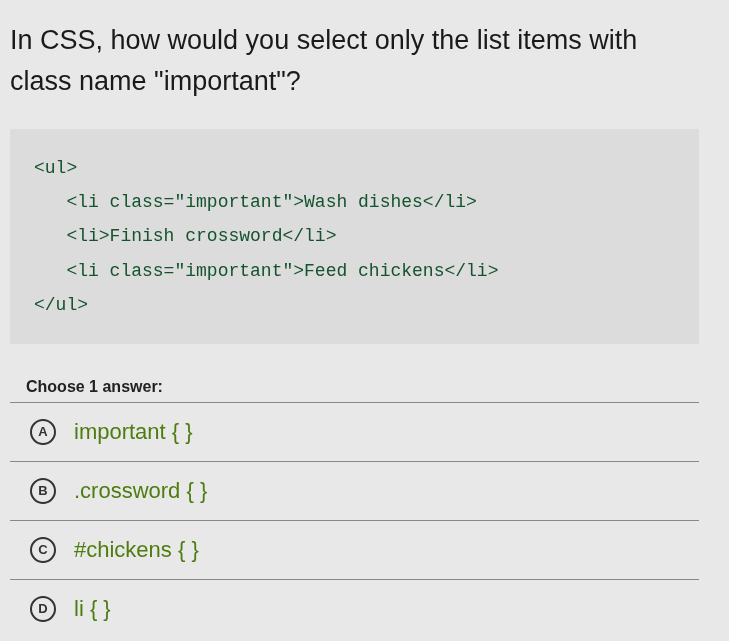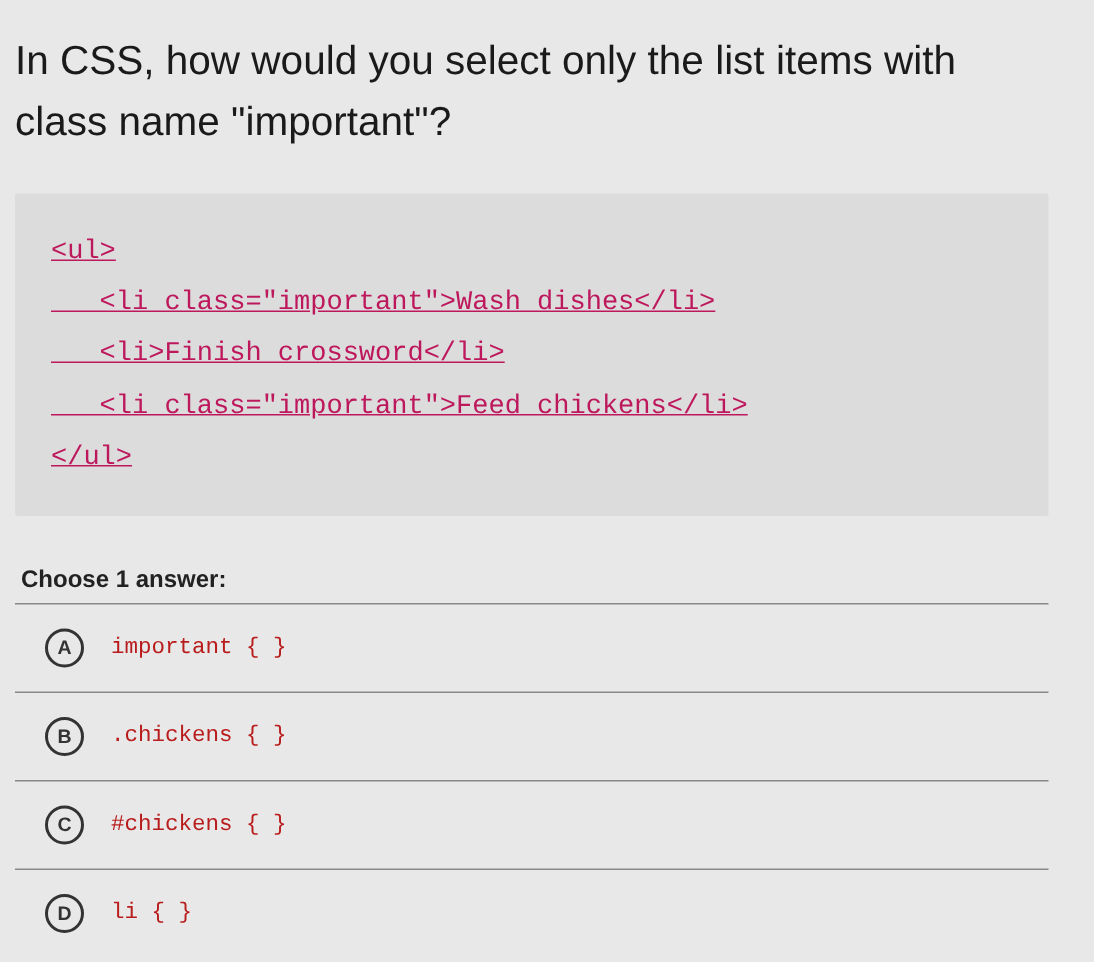--- a/index.html
+++ b/index.html
@@ -22,32 +22,32 @@
       margin-bottom: 28px;
       color: #1a1a1a;
       font-weight: 400;
     }
     .code-block {
       background: #dcdcdc;
       padding: 22px 24px;
       font-family: "Courier New", Courier, monospace;
       font-size: 18px;
       line-height: 1.9;
-      color: #be185d;
+      color: #14532d;
       white-space: pre;
       margin-bottom: 34px;
       border-radius: 2px;
-      text-decoration: underline;
     }
     .choose-label {
       font-size: 16px;
       font-weight: 600;
       color: #222;
       margin-bottom: 6px;
       padding-left: 4px;
+      margin-left: 12px;
     }
     .answer-list {
       border-top: 1px solid #888;
     }
     .answer-option {
       display: flex;
       align-items: center;
       padding: 16px 8px 16px 20px;
       border-bottom: 1px solid #888;
       gap: 18px;
@@ -64,23 +64,23 @@
       border-radius: 50%;
       display: flex;
       align-items: center;
       justify-content: center;
       font-size: 13px;
       font-weight: 600;
       color: #333;
       background: transparent;
     }
     .option-text {
-      font-family: Liberation Mono, monospace;
-      font-size: 15px;
-      color: #b91c1c;
+      font-family: Liberation Sans, sans-serif;
+      font-size: 22px;
+      color: #4d7c0f;
     }
   </style>
 </head>
 <body>
 
 <div class="question-text">In CSS, how would you select only the list items with class name "important"?</div>
 
 <div class="code-block">&lt;ul&gt;
    &lt;li class="important"&gt;Wash dishes&lt;/li&gt;
    &lt;li&gt;Finish crossword&lt;/li&gt;
@@ -89,21 +89,21 @@
 
 <div class="choose-label">Choose 1 answer:</div>
 
 <div class="answer-list">
   <div class="answer-option">
     <div class="option-letter">A</div>
     <div class="option-text">important { }</div>
   </div>
   <div class="answer-option">
     <div class="option-letter">B</div>
-    <div class="option-text">.chickens { }</div>
+    <div class="option-text">.crossword { }</div>
   </div>
   <div class="answer-option">
     <div class="option-letter">C</div>
     <div class="option-text">#chickens { }</div>
   </div>
   <div class="answer-option">
     <div class="option-letter">D</div>
     <div class="option-text">li { }</div>
   </div>
 </div>

